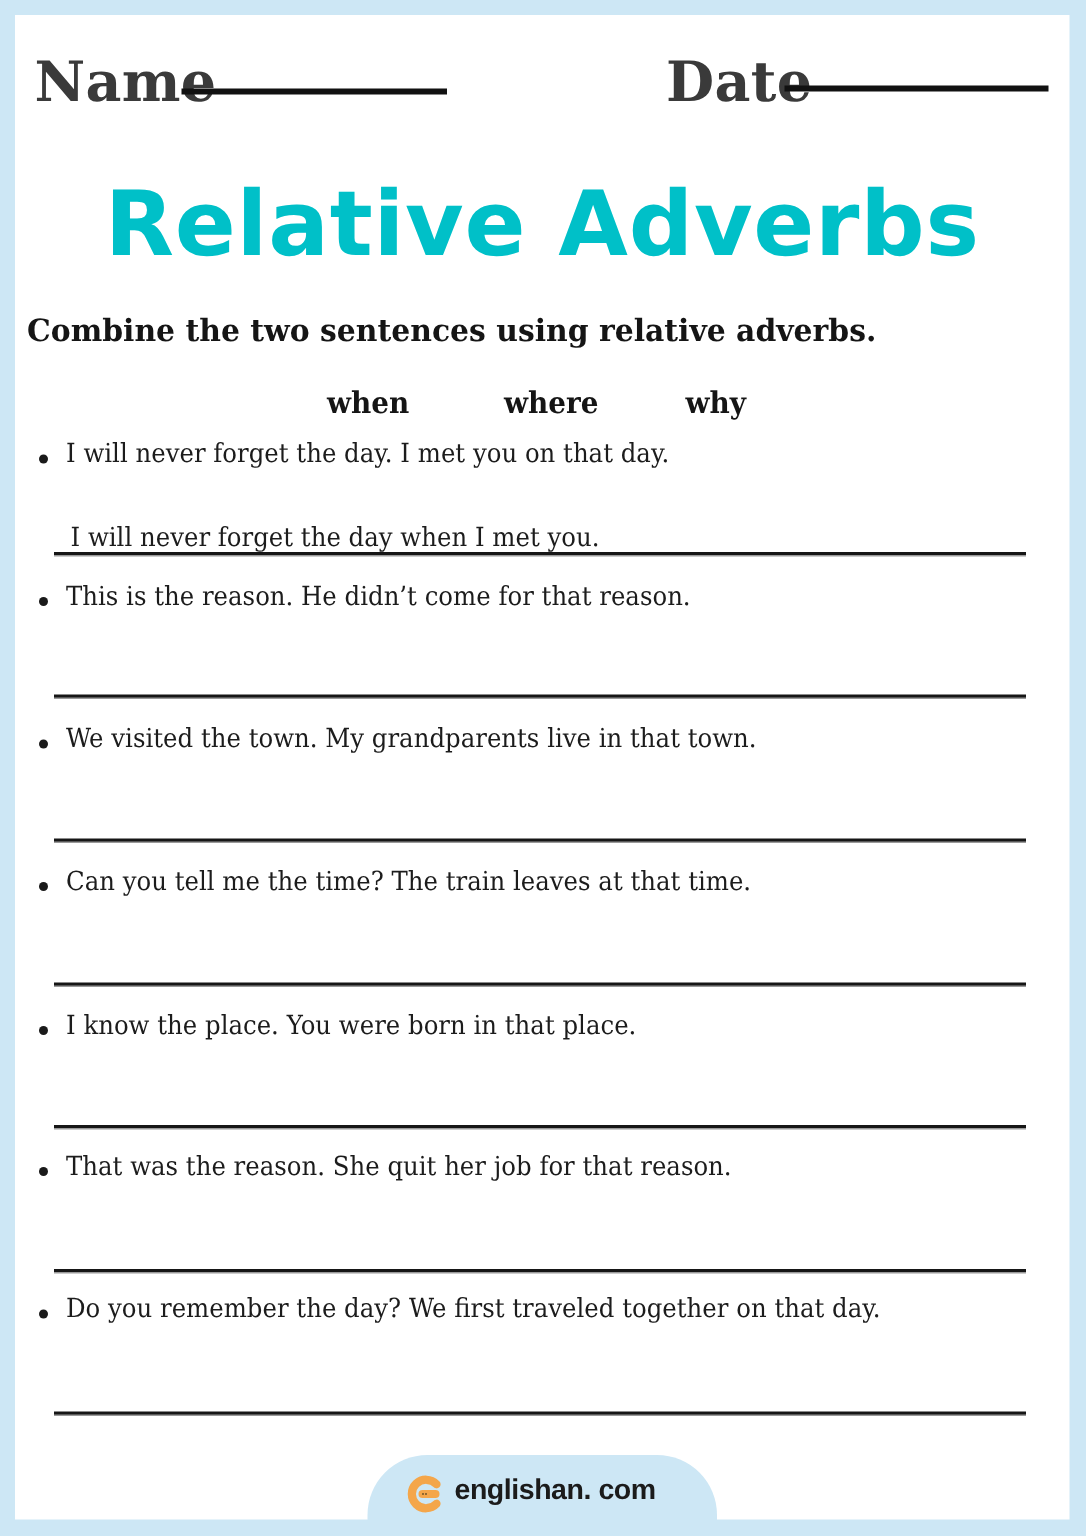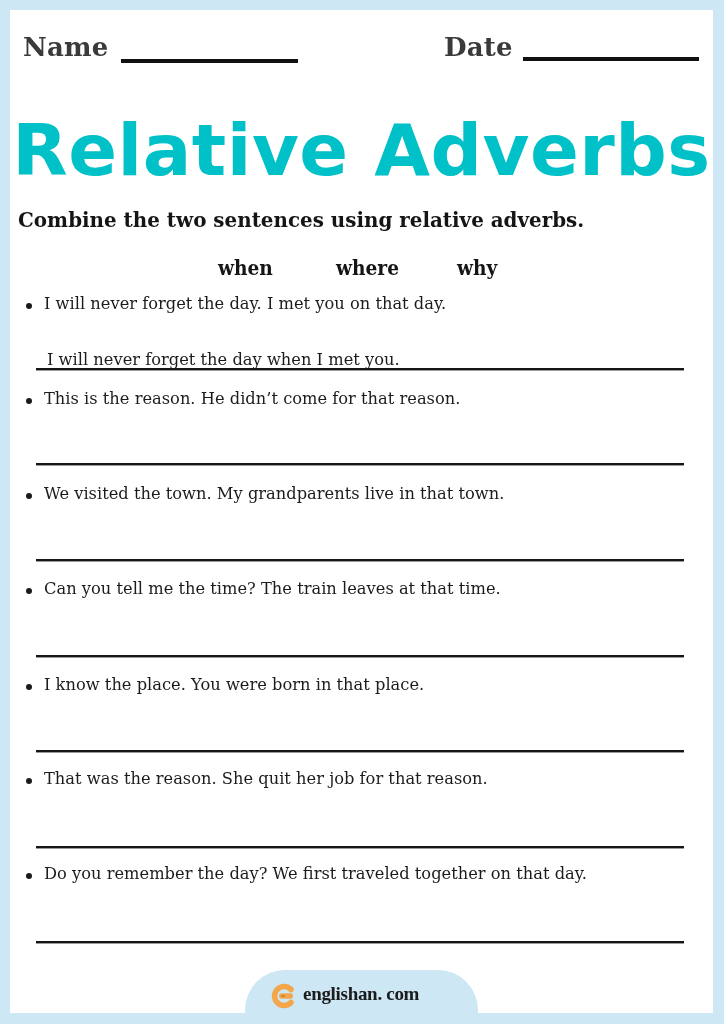--- a/index.html
+++ b/index.html
@@ -20,21 +20,21 @@
       top: 10px;
       width: 703px;
       height: 1003px;
       background: #ffffff;
     }
     .name-label, .date-label {
       position: absolute;
       top: 22px;
       font-family: "DejaVu Serif", serif;
       font-weight: bold;
-      font-size: 26px;
+      font-size: 37px;
       color: #3a3a3a;
       letter-spacing: 0.2px;
     }
     .name-label { left: 13px; }
     .date-label { left: 434px; }
     .name-line, .date-line {
       position: absolute;
       height: 4px;
       background: #111111;
     }
@@ -42,21 +42,21 @@
     .date-line { left: 513px; top: 47px; width: 176px; }
 
     .title {
       position: absolute;
       left: 0;
       top: 100px;
       width: 703px;
       text-align: center;
       font-family: "DejaVu Sans", "Liberation Sans", sans-serif;
       font-weight: bold;
-      font-size: 72px;
+      font-size: 60px;
       color: #00c0c8;
       letter-spacing: 0.5px;
       line-height: 80px;
     }
     .instruction {
       position: absolute;
       left: 8px;
       top: 198px;
       font-family: "DejaVu Serif", serif;
       font-weight: bold;
@@ -143,21 +143,21 @@
       position: absolute;
       left: 270px;
       top: 983px;
       width: 26px;
       height: 26px;
     }
     .footer-text {
       position: absolute;
       left: 303px;
       top: 983px;
-      font-family: Liberation Serif, serif;
+      font-family: Liberation Sans, sans-serif;
       font-weight: bold;
       font-size: 19px;
       color: #1b1b1b;
       letter-spacing: -0.3px;
       white-space: nowrap;
     }
   </style>
 </head>
 <body>
 

